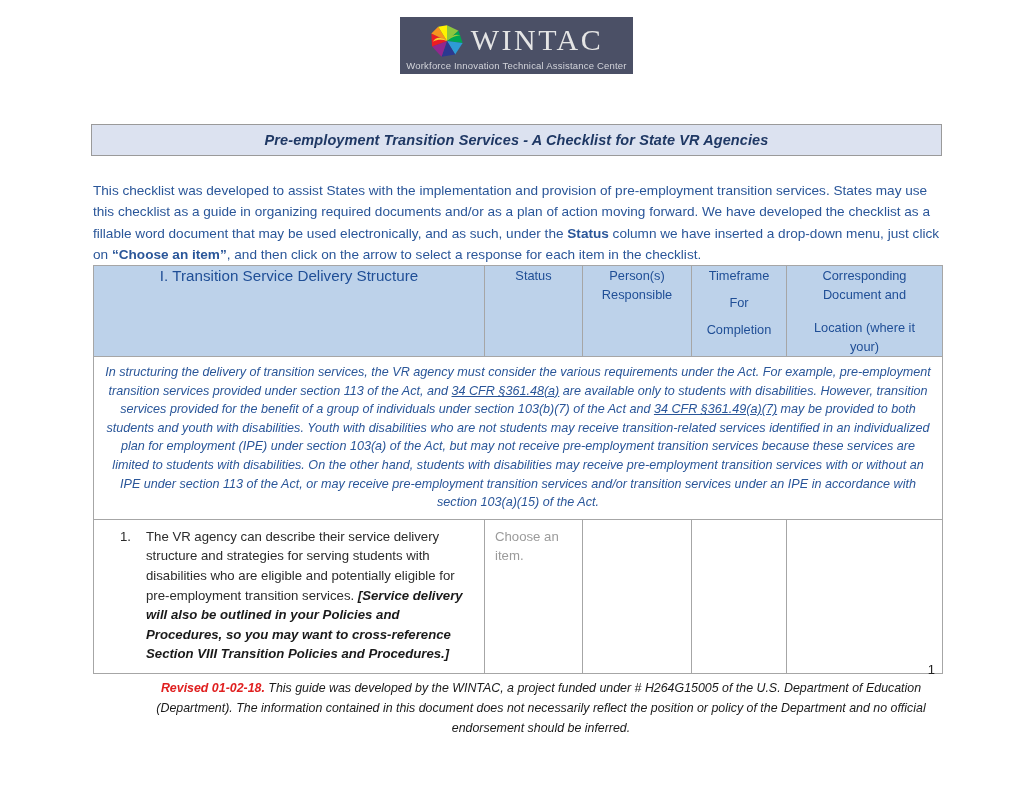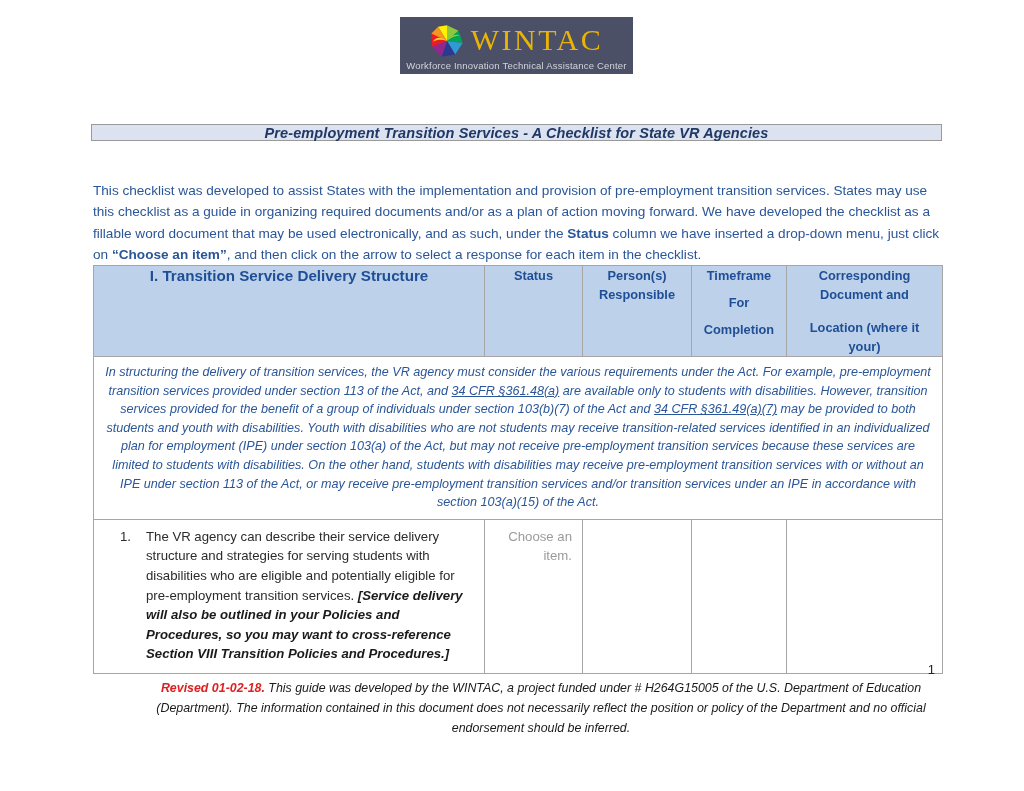--- a/index.html
+++ b/index.html
@@ -34,40 +34,40 @@
     display: flex;
     align-items: center;
     gap: 7px;
     height: 36px;
   }
   .logo-mark { width: 34px; height: 34px; display: block; }
   .logo-word {
     font-family: "Liberation Serif", serif;
     font-size: 30px;
     letter-spacing: 2.5px;
-    color: #eab308;
+    color: #e5e5e5;
     line-height: 1;
     padding-bottom: 2px;
   }
   .logo-tagline {
     font-family: Liberation Sans, sans-serif;
     font-size: 9.5px;
     color: #d3d4da;
     letter-spacing: 0.2px;
     margin-top: 1px;
     white-space: nowrap;
   }
 
   
   .title-banner {
     position: absolute;
     left: 91px;
     top: 124px;
     width: 851px;
-    height: 17px;
+    height: 32px;
     background: #dce2f0;
     border: 1px solid #9a9a9a;
     box-sizing: border-box;
     display: flex;
     align-items: center;
     justify-content: center;
   }
   .title-banner-text {
     font-family: "Liberation Sans", sans-serif;
     font-size: 14.5px;
@@ -101,21 +101,21 @@
   }
   .checklist-table td, .checklist-table th {
     border: 1px solid #a6a6a6;
     vertical-align: top;
     padding: 0;
   }
   thead th {
     background: #bdd2ea;
     color: #1f4e96;
     font-size: 12.8px;
-    font-weight: bold;
+    font-weight: normal;
     text-align: center;
     vertical-align: middle;
     padding: 6px 4px;
     line-height: 19px;
     height: 78px;
     box-sizing: border-box;
   }
   thead th.col-main {
     font-size: 15.2px;
     line-height: 20px;
@@ -145,21 +145,21 @@
   .item-flex { display: flex; gap: 0; }
   .item-num { width: 44px; flex: 0 0 44px; text-align: left; padding-left: 18px; box-sizing: border-box; }
   .item-body { flex: 1; }
   .item-body .emph { font-weight: bold; font-style: italic; color: #1a1a1a; }
 
   td.status-cell {
     padding: 7px 10px;
     font-size: 13.2px;
     line-height: 19.6px;
     color: #9b9b9b;
-    text-align: right;
+    text-align: left;
   }
   td.blank-cell { padding: 7px; }
 
   
   .page-number {
     position: absolute;
     left: 0;
     top: 662px;
     width: 935px;
     text-align: right;

